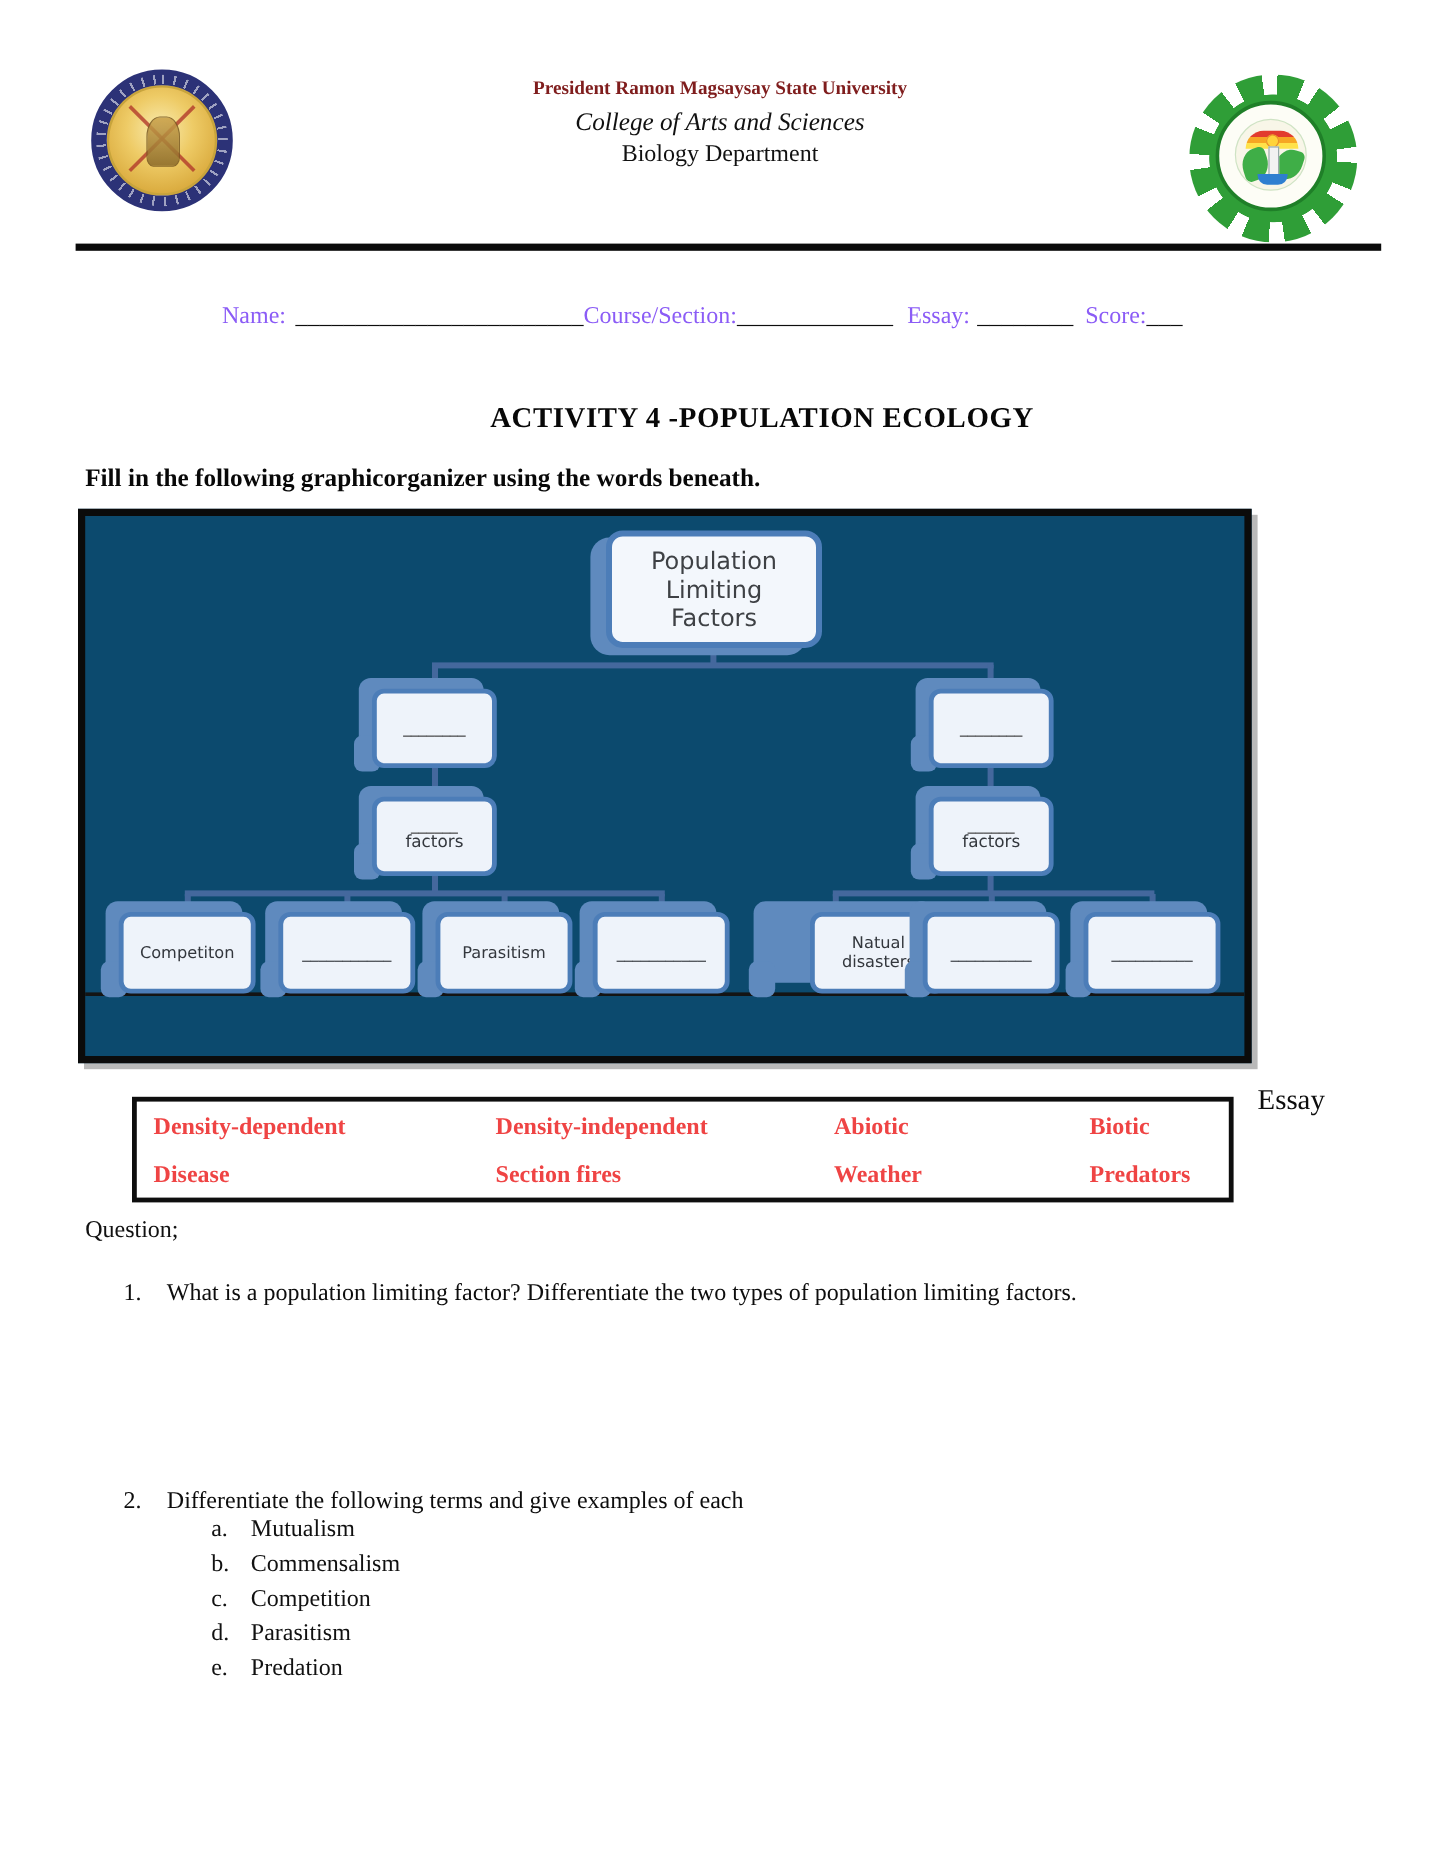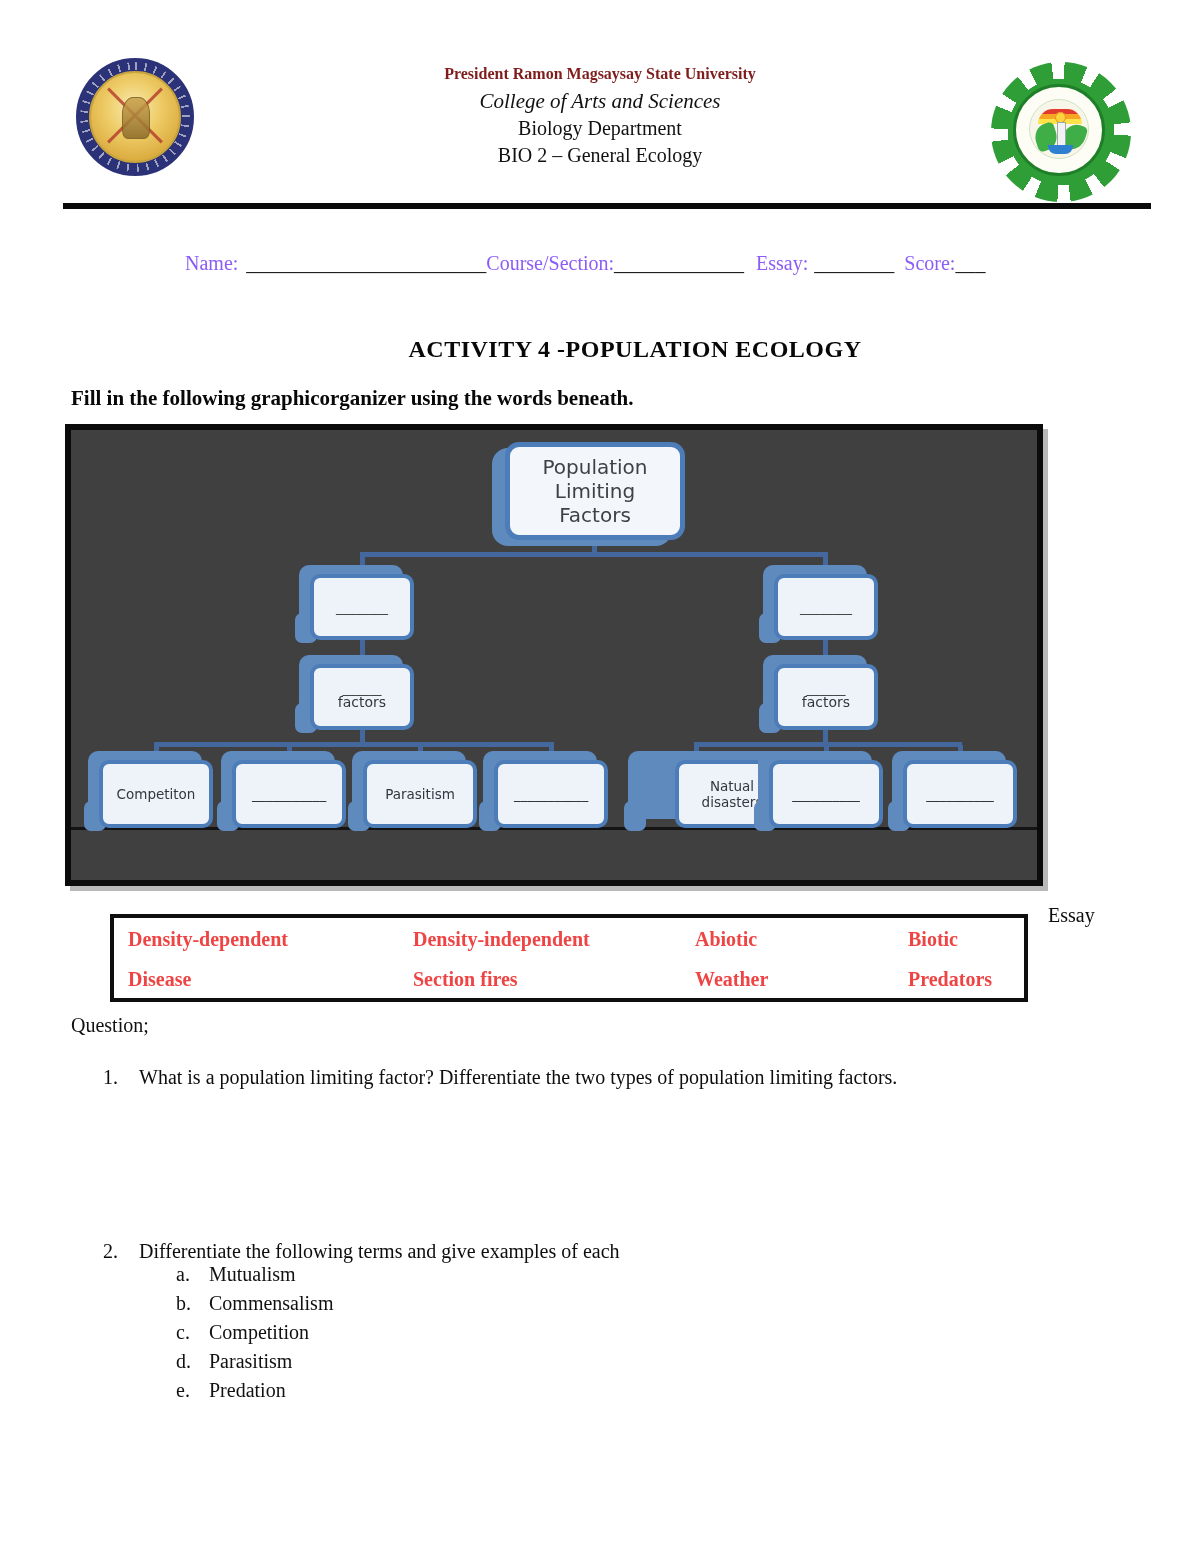--- a/index.html
+++ b/index.html
@@ -78,21 +78,21 @@
   
   .activity-title {
     position:absolute; left:70px; top:336px; width:1130px; text-align:center;
     font-size:24px; font-weight:bold; letter-spacing:.5px; color:#080808;
   }
   .instruction { position:absolute; left:71px; top:386px; font-size:21px; font-weight:bold; color:#080808; }
 
   
   .frame {
     position:absolute; left:65px; top:424px; width:978px; height:462px;
-    box-sizing:border-box; border:6px solid #0b0b0b; background:#404040;
+    box-sizing:border-box; border:6px solid #0b0b0b; background:#0c4a6e;
     box-shadow: 5px 5px 0 #b9b9b9;
   }
   .frame-bottom-line { position:absolute; left:0; right:0; top:397px; height:3px; background:#141414; z-index:1; }
 
   .conn { position:absolute; background:#44689d; z-index:0; }
 
   .node { position:absolute; z-index:2; font-family:"DejaVu Sans", sans-serif; }
   .node .back  { position:absolute; left:-11px; top:-9px; width:100%; height:100%; background:#5f8abe; border-radius:10px; }
   .node .back2 { position:absolute; left:-15px; bottom:-3px; width:22px; height:30px; background:#5f8abe; border-radius:7px; }
   .node .front {
@@ -141,21 +141,21 @@
   .c-dr3 { left:887px; top:315px; width:5px; height:15px; }
 
   
   .word-bank {
     position:absolute; left:110px; top:914px; width:918px; height:88px;
     box-sizing:border-box; border:4px solid #0e0e0e;
     display:grid; grid-template-columns:285px 282px 213px 1fr; grid-auto-rows:40px;
     align-items:center; padding:1px 0 0 14px;
     font-size:20px; font-weight:bold; color:#ef4444;
   }
-  .essay-label { position:absolute; left:1048px; top:904px; font-size:20px; color:#0d0d0d; }
+  .essay-label { position:absolute; left:1048px; top:904px; font-size:24px; color:#0d0d0d; }
 
   
   .q-heading { position:absolute; left:71px; top:1014px; font-size:20px; }
   .q-row { position:absolute; display:flex; font-size:20px; color:#0d0d0d; }
   .q1 { left:103px; top:1066px; width:1040px; }
   .q2 { left:103px; top:1240px; width:1040px; }
   .q-row .num { width:36px; flex:0 0 auto; }
   .q-list { position:absolute; left:176px; top:1260px; font-size:20px; }
   .q-item { display:flex; line-height:29px; }
   .q-item .letter { width:33px; flex:0 0 auto; }
@@ -169,21 +169,20 @@
     <div class="ring-specks"></div>
     <div class="cross1"></div>
     <div class="cross2"></div>
     <div class="emblem"></div>
   </div>
 
   <div class="header-text">
     <div class="h-univ">President Ramon Magsaysay State University</div>
     <div class="h-college">College of Arts and Sciences</div>
     <div class="h-dept">Biology Department</div>
-    <div class="h-bio">BIO 2 – General Ecology</div>
   </div>
 
   <div class="seal-cas">
     <div class="gear"></div>
     <div class="gear-inner">
       <div class="gear-core">
         <div class="rainbow"></div>
         <div class="leaf-l"></div>
         <div class="leaf-r"></div>
         <div class="torch-flame"></div>

